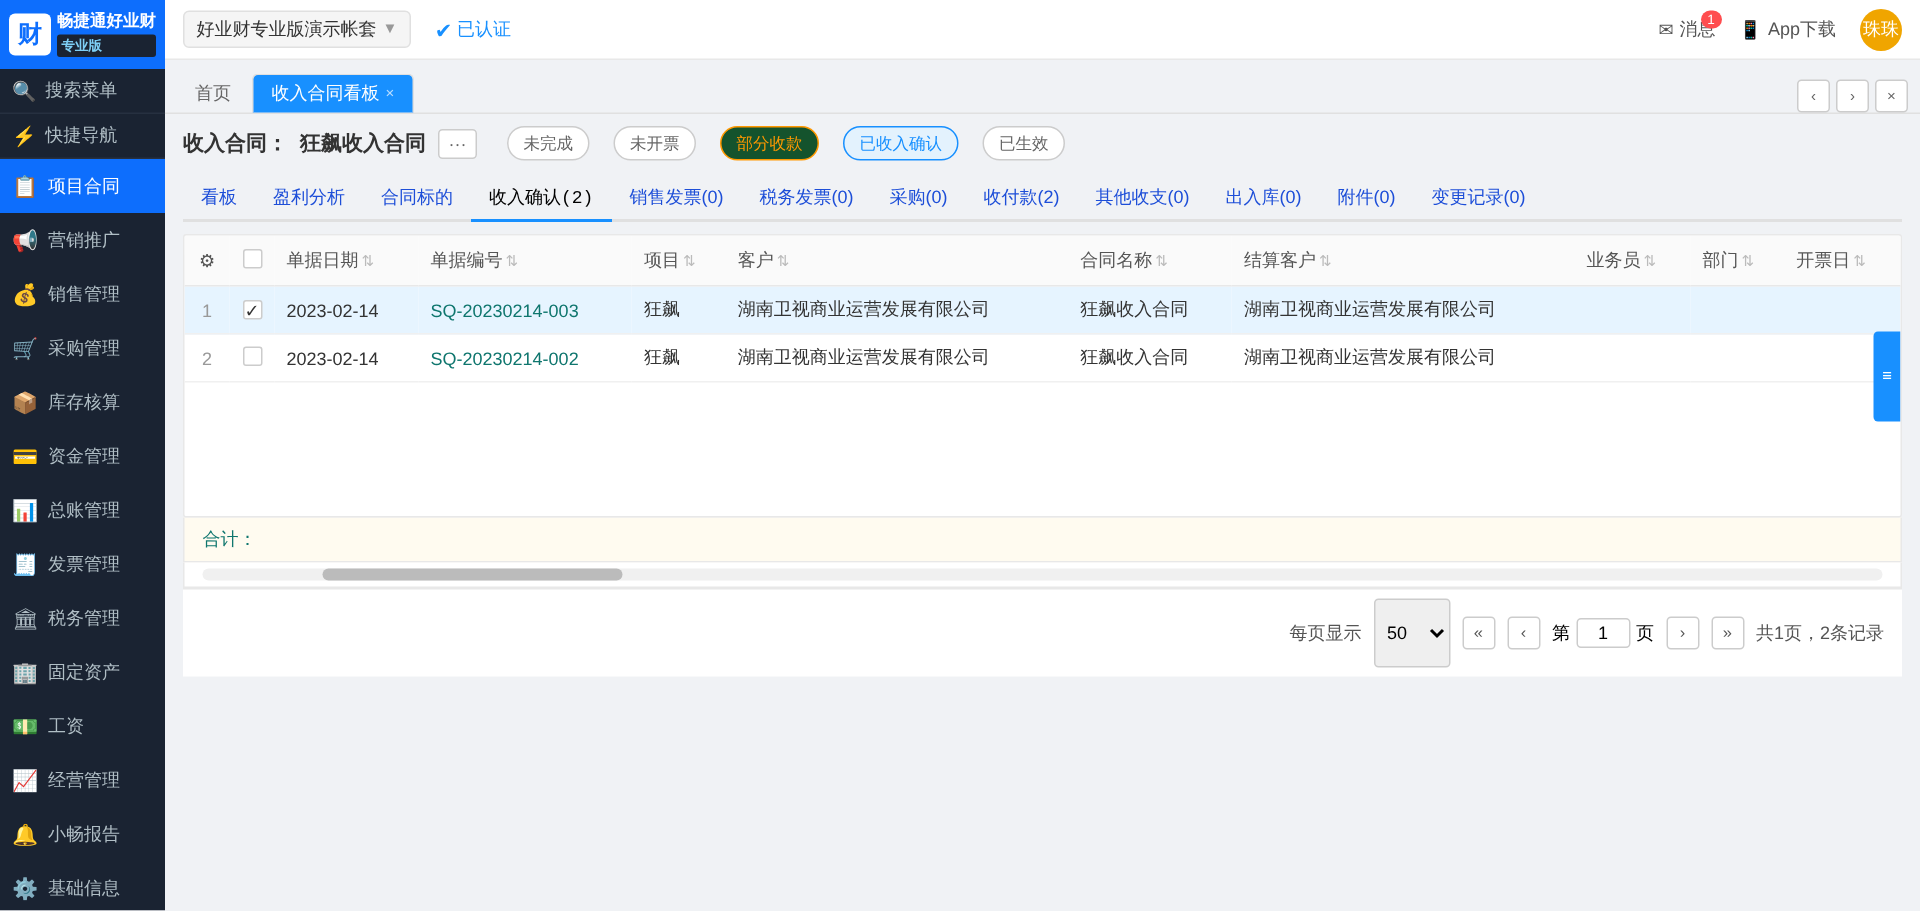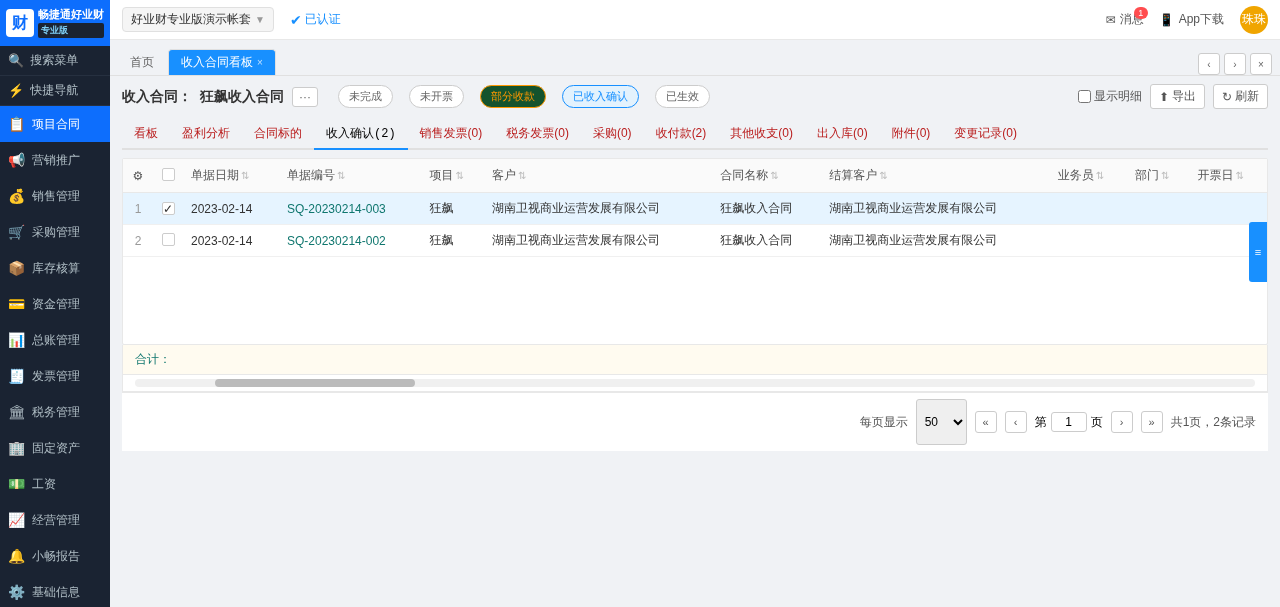--- a/index.html
+++ b/index.html
@@ -49,21 +49,21 @@
     .status-btns { display: flex; gap: 16px; margin-left: 12px; }
     .status-btn { padding: 3px 10px; border: 1px solid #ccc; border-radius: 12px; cursor: pointer; font-size: 11px; background: white; color: #666; }
     .status-btn.active-partial { background: #14532d; border-color: #ff9800; color: #ff9800; }
     .status-btn.active-confirmed { background: #e3f2fd; border-color: #1890ff; color: #1890ff; }
     .export-area { margin-left: auto; display: flex; align-items: center; gap: 8px; }
     .export-btn { padding: 3px 8px; border: 1px solid #ccc; border-radius: 3px; cursor: pointer; color: #555; font-size: 12px; background: white; display: flex; align-items: center; gap: 3px; }
     .show-detail-check { display: flex; align-items: center; gap: 3px; color: #555; font-size: 12px; cursor: pointer; }
 
     
     .subtabs { display: flex; border-bottom: 2px solid #e0e0e0; margin-bottom: 8px; }
-    .subtab { padding: 6px 12px; cursor: pointer; font-size: 12px; color: #b91c1c; border-bottom: 2px solid transparent; margin-bottom: -2px; white-space: nowrap; }
+    .subtab { padding: 6px 12px; cursor: pointer; font-size: 12px; color: #1d4ed8; border-bottom: 2px solid transparent; margin-bottom: -2px; white-space: nowrap; }
     .subtab.active { color: #000000; border-bottom-color: #1890ff; font-weight: 500; font-family: Liberation Mono, monospace; }
 
     
     .table-wrap { flex: 1; overflow: auto; border: 1px solid #e8e8e8; border-radius: 2px; background: white; }
     table { width: 100%; border-collapse: collapse; }
     thead tr { background: #fafafa; }
     thead th { padding: 8px 8px; font-weight: 500; color: #555; border-bottom: 1px solid #e8e8e8; white-space: nowrap; font-size: 12px; text-align: left; position: sticky; top: 0; background: #fafafa; z-index: 1; }
     thead th .sort-icon { color: #bbb; font-size: 10px; margin-left: 2px; }
     tbody tr { border-bottom: 1px solid #f0f0f0; }
     tbody tr.row-selected { background: #e6f4ff; }
@@ -224,34 +224,20 @@
       <span class="content-title-main">狂飙收入合同</span>
       <button class="more-btn">···</button>
       <div class="status-btns">
 
       <button class="status-btn">未完成</button>
           <button class="status-btn">未开票</button>
           <button class="status-btn active-partial">部分收款</button>
           <button class="status-btn active-confirmed">已收入确认</button>
           <button class="status-btn">已生效</button>
         </div>
-      <div class="export-area">
-        <label class="show-detail-check">
-          <input type="checkbox" style="">
-          <span>显示明细</span>
-        </label>
-        <button class="export-btn">
-          <span>⬆</span>
-          <span>导出</span>
-        </button>
-        <button class="export-btn">
-          <span>↻</span>
-          <span>刷新</span>
-        </button>
-      </div>
     </div>
 
     <div class="subtabs">
 
     <div class="subtab">看板</div>
         <div class="subtab">盈利分析</div>
         <div class="subtab">合同标的</div>
         <div class="subtab active">收入确认(2)</div>
         <div class="subtab">销售发票(0)</div>
         <div class="subtab">税务发票(0)</div>

